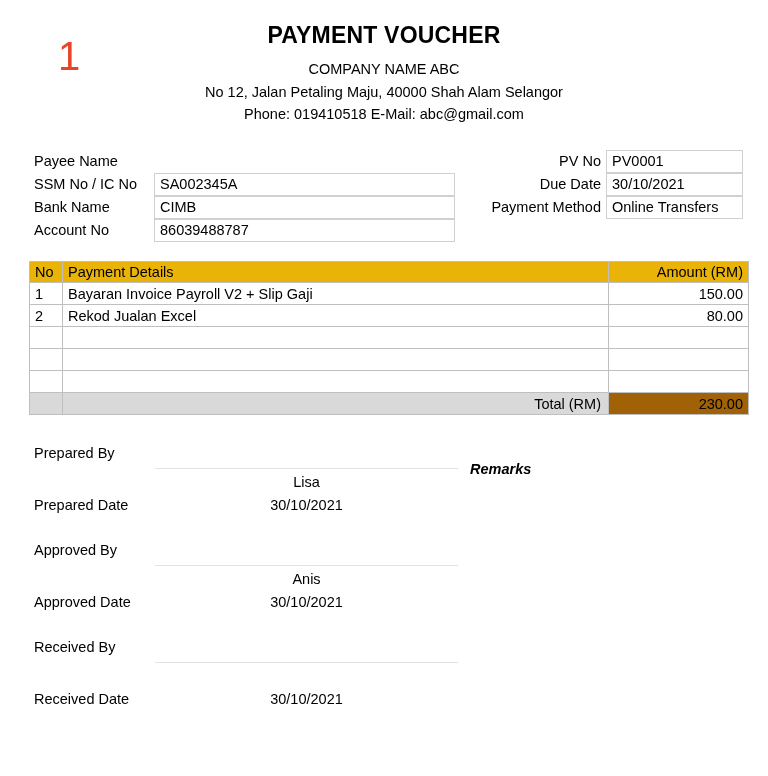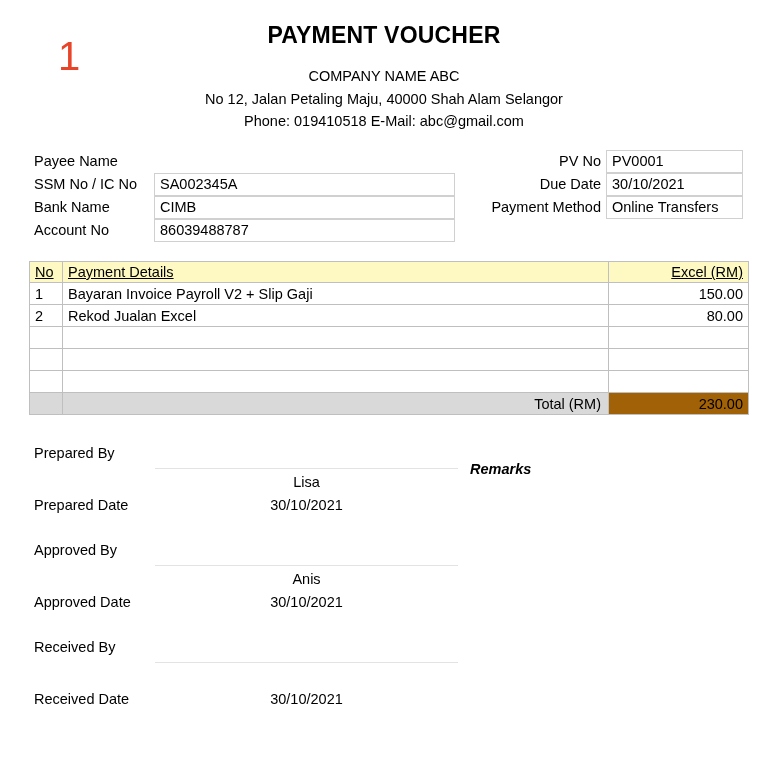--- a/index.html
+++ b/index.html
@@ -34,21 +34,21 @@
     left: 0;
     top: 22px;
     width: 768px;
     text-align: center;
   }
   .doc-title {
     font-size: 23px;
     font-weight: bold;
     letter-spacing: 0.2px;
     line-height: 1.18;
-    margin-bottom: 16px;
+    margin-bottom: 9px;
   }
   .company-line {
     font-size: 14.5px;
     line-height: 1.55;
   }
 
   
   .fields-block {
     position: absolute;
     left: 0;
@@ -121,25 +121,24 @@
     border: 1px solid #bfbfbf;
     font-size: 14.5px;
     font-weight: normal;
     height: 21px;
     padding: 0 5px;
     box-sizing: border-box;
     vertical-align: middle;
     background: #ffffff;
   }
   .items-table thead th {
-    background: #fef9c3;
+    background: #eab308;
     text-align: left;
     border-top: 1px solid #bfbfbf;
     border-bottom: 1px solid #bfbfbf;
-    text-decoration: underline;
   }
   .col-no { width: 33px; text-align: left; }
   .col-desc { width: 546px; text-align: left; }
   .col-amt { width: 140px; text-align: right; }
   .items-table thead th.col-amt { text-align: right; }
   .items-table tbody td.col-amt { text-align: right; }
   .items-table tbody tr td { height: 22px; }
   .blank-row td { height: 22px; }
   .total-row td {
     background: #d9d9d9;
@@ -263,21 +262,21 @@
     </div>
   </div>
 
 </div>
 
 <table class="items-table">
   <thead>
     <tr>
       <th class="col-no">No</th>
       <th class="col-desc">Payment Details</th>
-      <th class="col-amt">Excel (RM)</th>
+      <th class="col-amt">Amount (RM)</th>
     </tr>
   </thead>
   <tbody>
     <tr>
       <td class="col-no">1</td>
       <td class="col-desc">Bayaran Invoice Payroll V2 + Slip Gaji</td>
       <td class="col-amt">150.00</td>
     </tr>
     <tr>
       <td class="col-no">2</td>

